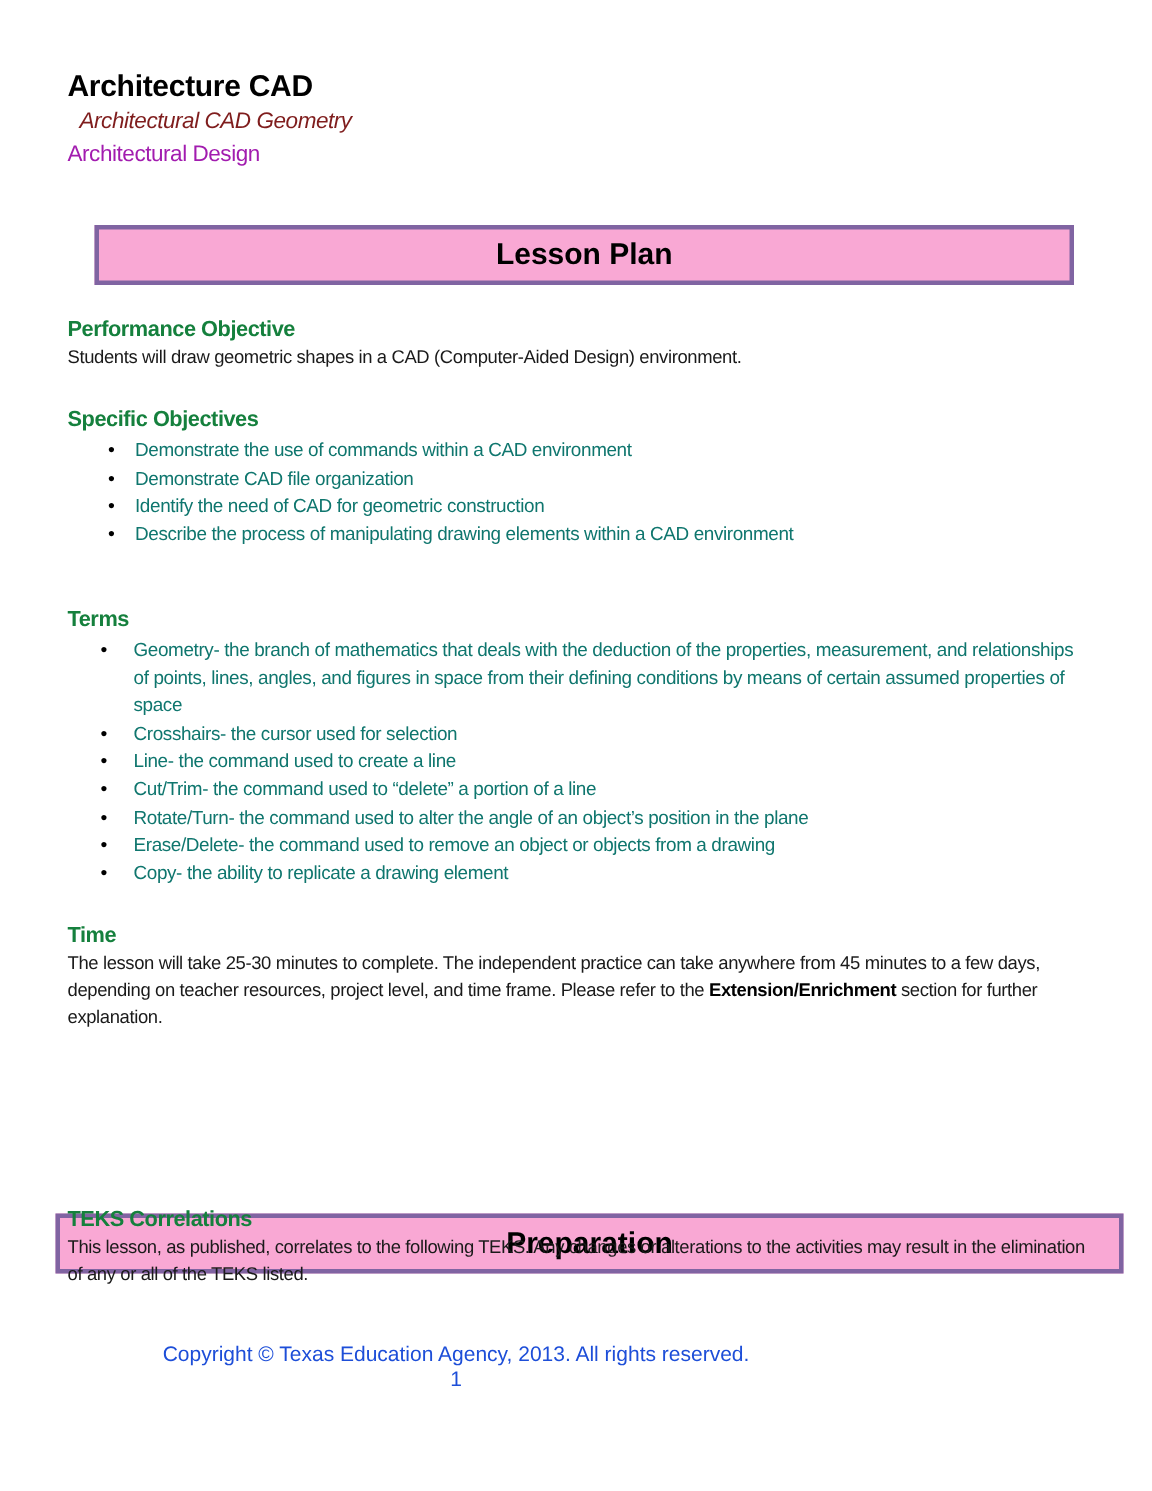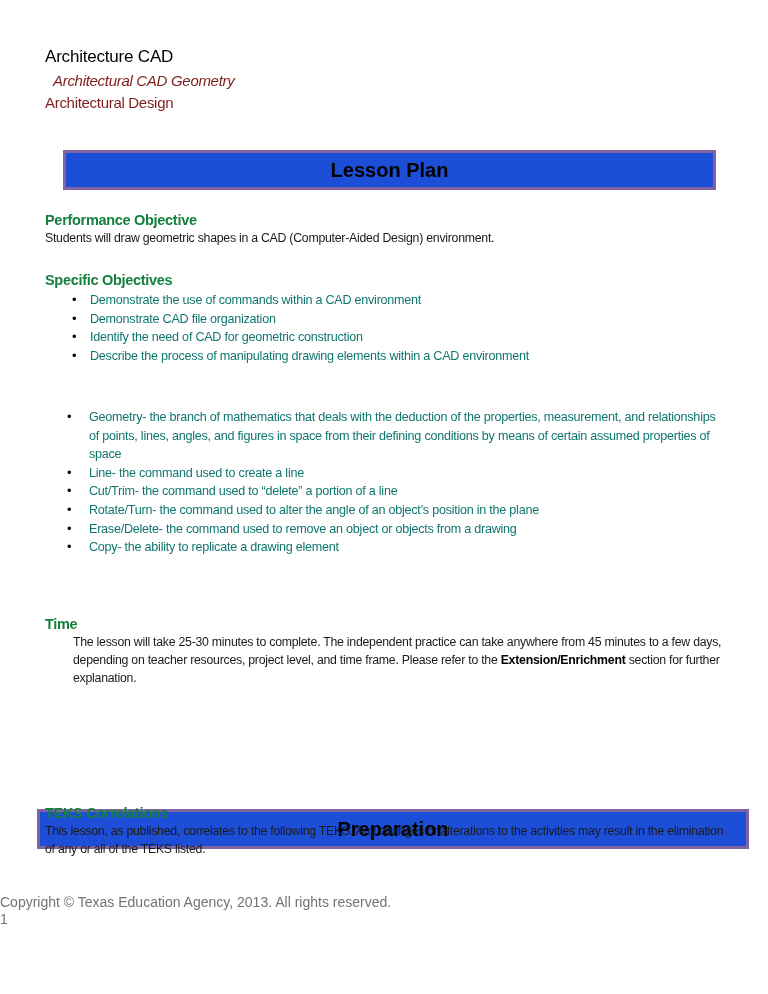--- a/index.html
+++ b/index.html
@@ -1,27 +1,27 @@
 <!DOCTYPE html>
 <html><head>
   <meta charset="utf-8">
   <style>
     html, body { margin: 0; padding: 0; background: #ffffff; }
     body {
       width: 768px; height: 994px; position: relative; overflow: hidden;
       font-family: "Liberation Sans", sans-serif; color: #000;
     }
     .abs { position: absolute; }
-    .course-title { left: 45px; top: 47px; font-size: 17px; font-weight: normal; letter-spacing: -0.2px; }
+    .course-title { left: 45px; top: 47px; font-size: 20px; font-weight: bold; letter-spacing: -0.2px; }
     .unit-title { left: 53px; top: 72px; font-size: 15px; font-style: italic; color: #7f1d1d; letter-spacing: -0.3px; }
-    .subject { left: 45px; top: 94px; font-size: 15px; color: #7f1d1d; letter-spacing: -0.3px; }
+    .subject { left: 45px; top: 94px; font-size: 15px; color: #a21caf; letter-spacing: -0.3px; }
 
     .banner {
       position: absolute; box-sizing: border-box; height: 40px;
-      border: 3px solid #8064a2; background: #1d4ed8;
+      border: 3px solid #8064a2; background: #f9a8d4;
       display: flex; align-items: center; justify-content: center;
     }
     .banner span { font-family: "Liberation Sans", sans-serif; font-weight: bold; font-size: 20px; color: #000; }
     .banner.lesson { left: 63px; top: 150px; width: 653px; }
     .banner.prep { left: 37px; top: 773px; width: 712px; margin-top: 36px; }
 
     .section-heading { font-size: 14.5px; font-weight: bold; color: #15803d; letter-spacing: -0.3px; }
     .para { font-size: 12.3px; line-height: 18px; color: #1a1a1a; letter-spacing: -0.25px; }
     .para b { font-weight: bold; color: #000; }
 
@@ -31,22 +31,22 @@
     }
     ul.bullets li::before {
       content: "\2022"; position: absolute; font-size: 13px; color: #000;
     }
     .obj-list li { padding-left: 45px; }
     .obj-list li::before { left: 27px; }
     .terms-list li { padding-left: 44px; }
     .terms-list li::before { left: 22px; }
 
     .footer {
-      left: 0; width: 608px; top: 894px; 
-      font-family: "Liberation Sans", sans-serif; font-size: 14px; color: #737373; line-height: 17px;
+      left: 0; width: 608px; top: 894px; text-align: center;
+      font-family: "Liberation Sans", sans-serif; font-size: 14px; color: #1d4ed8; line-height: 17px;
     }
   </style>
 </head>
 <body>
 
 <div class="abs course-title">Architecture CAD</div>
 <div class="abs unit-title">Architectural CAD Geometry</div>
 <div class="abs subject">Architectural Design</div>
 
 <div class="banner lesson">
@@ -62,33 +62,35 @@
   <div class="section-heading">Specific Objectives</div>
   <ul class="bullets obj-list" style="margin-top:3px;">
     <li>Demonstrate the use of commands within a CAD environment</li>
     <li>Demonstrate CAD file organization</li>
     <li>Identify the need of CAD for geometric construction</li>
     <li>Describe the process of manipulating drawing elements within a CAD environment</li>
   </ul>
 </div>
 
 <div class="abs" style="left:45px; top:405px; width:680px;">
+  <div class="section-heading">Terms</div>
   <ul class="bullets terms-list" style="margin-top:3px;">
     <li>Geometry- the branch of mathematics that deals with the deduction of the properties, measurement, and relationships of points, lines, angles, and figures in space from their defining conditions by means of certain assumed properties of space</li>
+    <li>Crosshairs- the cursor used for selection</li>
     <li>Line- the command used to create a line</li>
     <li>Cut/Trim- the command used to “delete” a portion of a line</li>
     <li>Rotate/Turn- the command used to alter the angle of an object’s position in the plane</li>
     <li>Erase/Delete- the command used to remove an object or objects from a drawing</li>
     <li>Copy- the ability to replicate a drawing element</li>
   </ul>
 </div>
 
 <div class="abs" style="left:45px; top:616px; width:690px;">
   <div class="section-heading">Time</div>
-  <div class="para" style="margin-top:1px;margin-left:28px;"><span>The lesson will take 25-30 minutes to complete. The independent practice can take anywhere from 45 minutes to a few days, depending on teacher resources, project level, and time frame. Please refer to the </span><b>Extension/Enrichment</b><span> section for further explanation.</span></div>
+  <div class="para" style="margin-top:1px;"><span>The lesson will take 25-30 minutes to complete. The independent practice can take anywhere from 45 minutes to a few days, depending on teacher resources, project level, and time frame. Please refer to the </span><b>Extension/Enrichment</b><span> section for further explanation.</span></div>
 </div>
 
 <div class="banner prep">
   <span>Preparation</span>
 </div>
 
 <div class="abs" style="left:45px; top:805px; width:690px;">
   <div class="section-heading">TEKS Correlations</div>
   <div class="para" style="margin-top:1px;">This lesson, as published, correlates to the following TEKS.  Any changes or alterations to the activities may result in the elimination of any or all of the TEKS listed.</div>
 </div>

